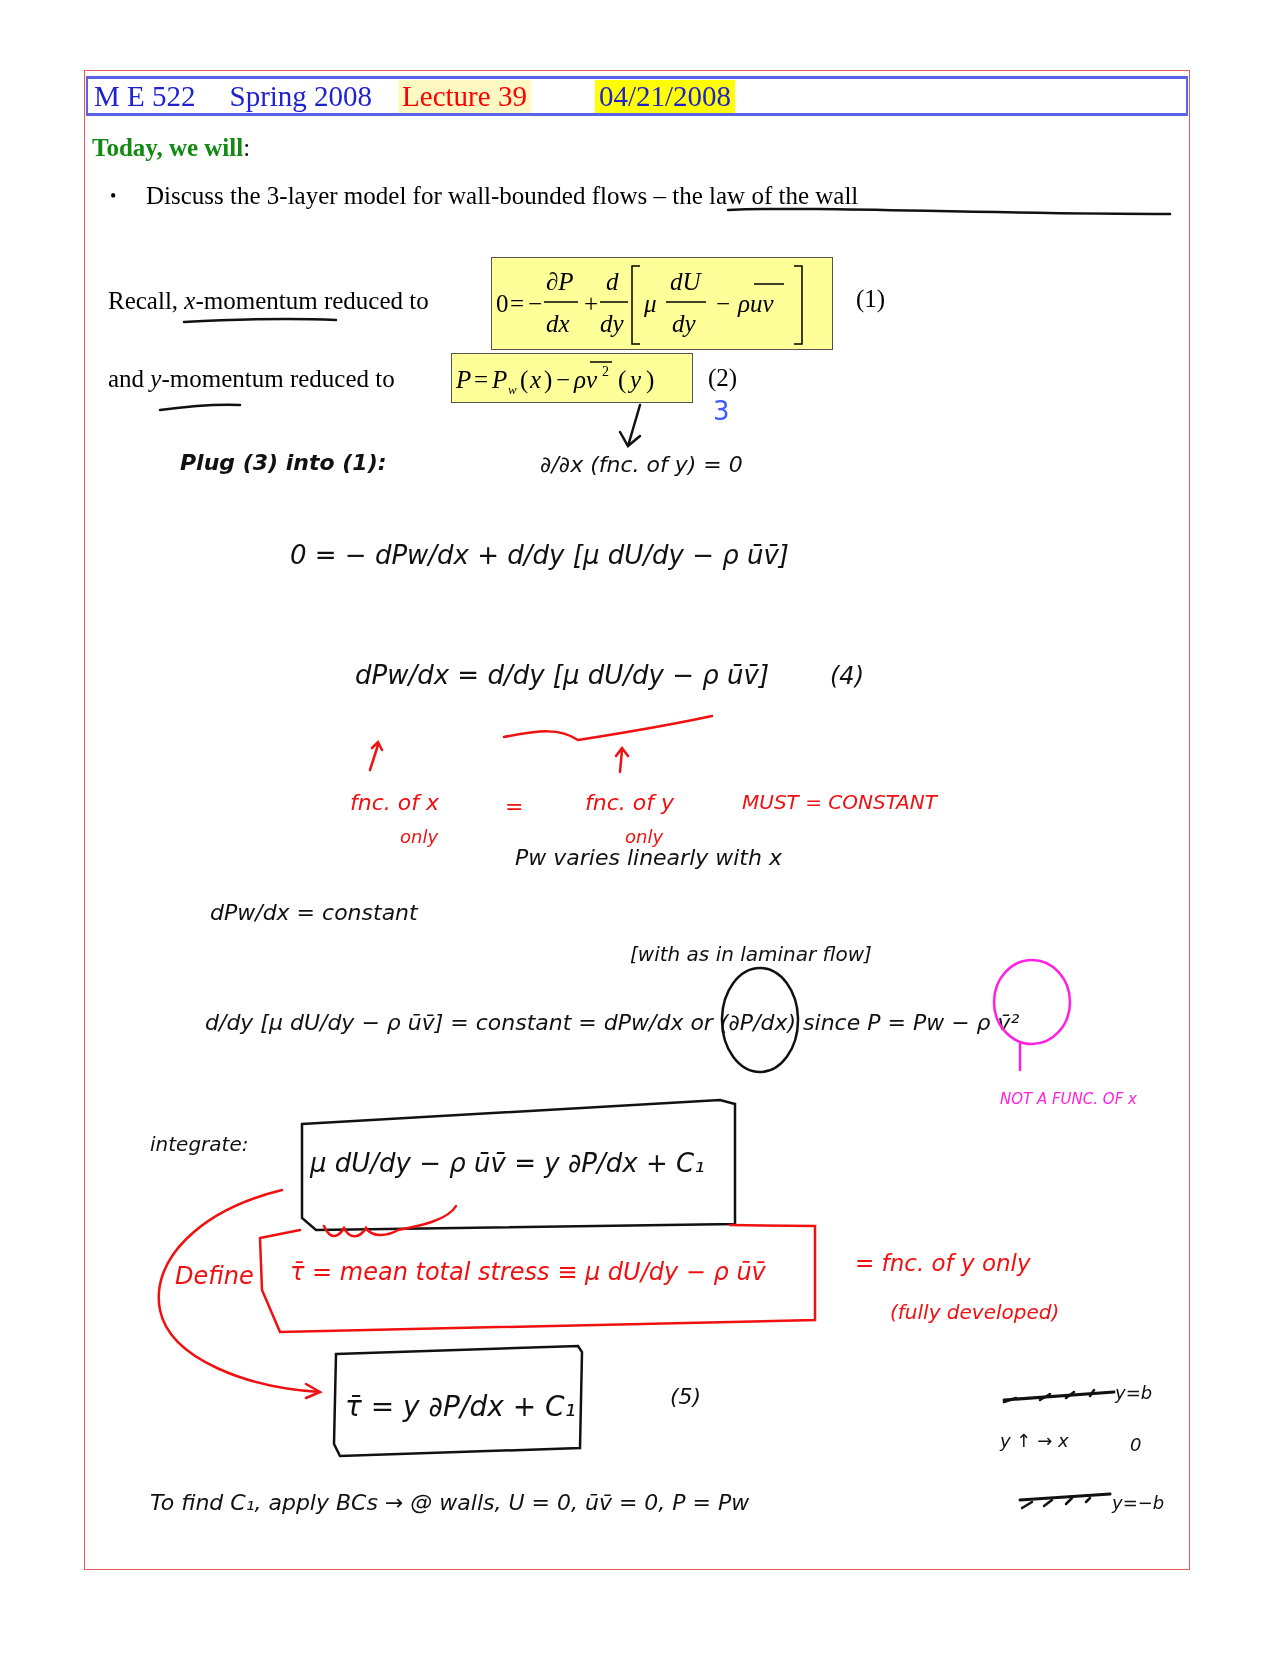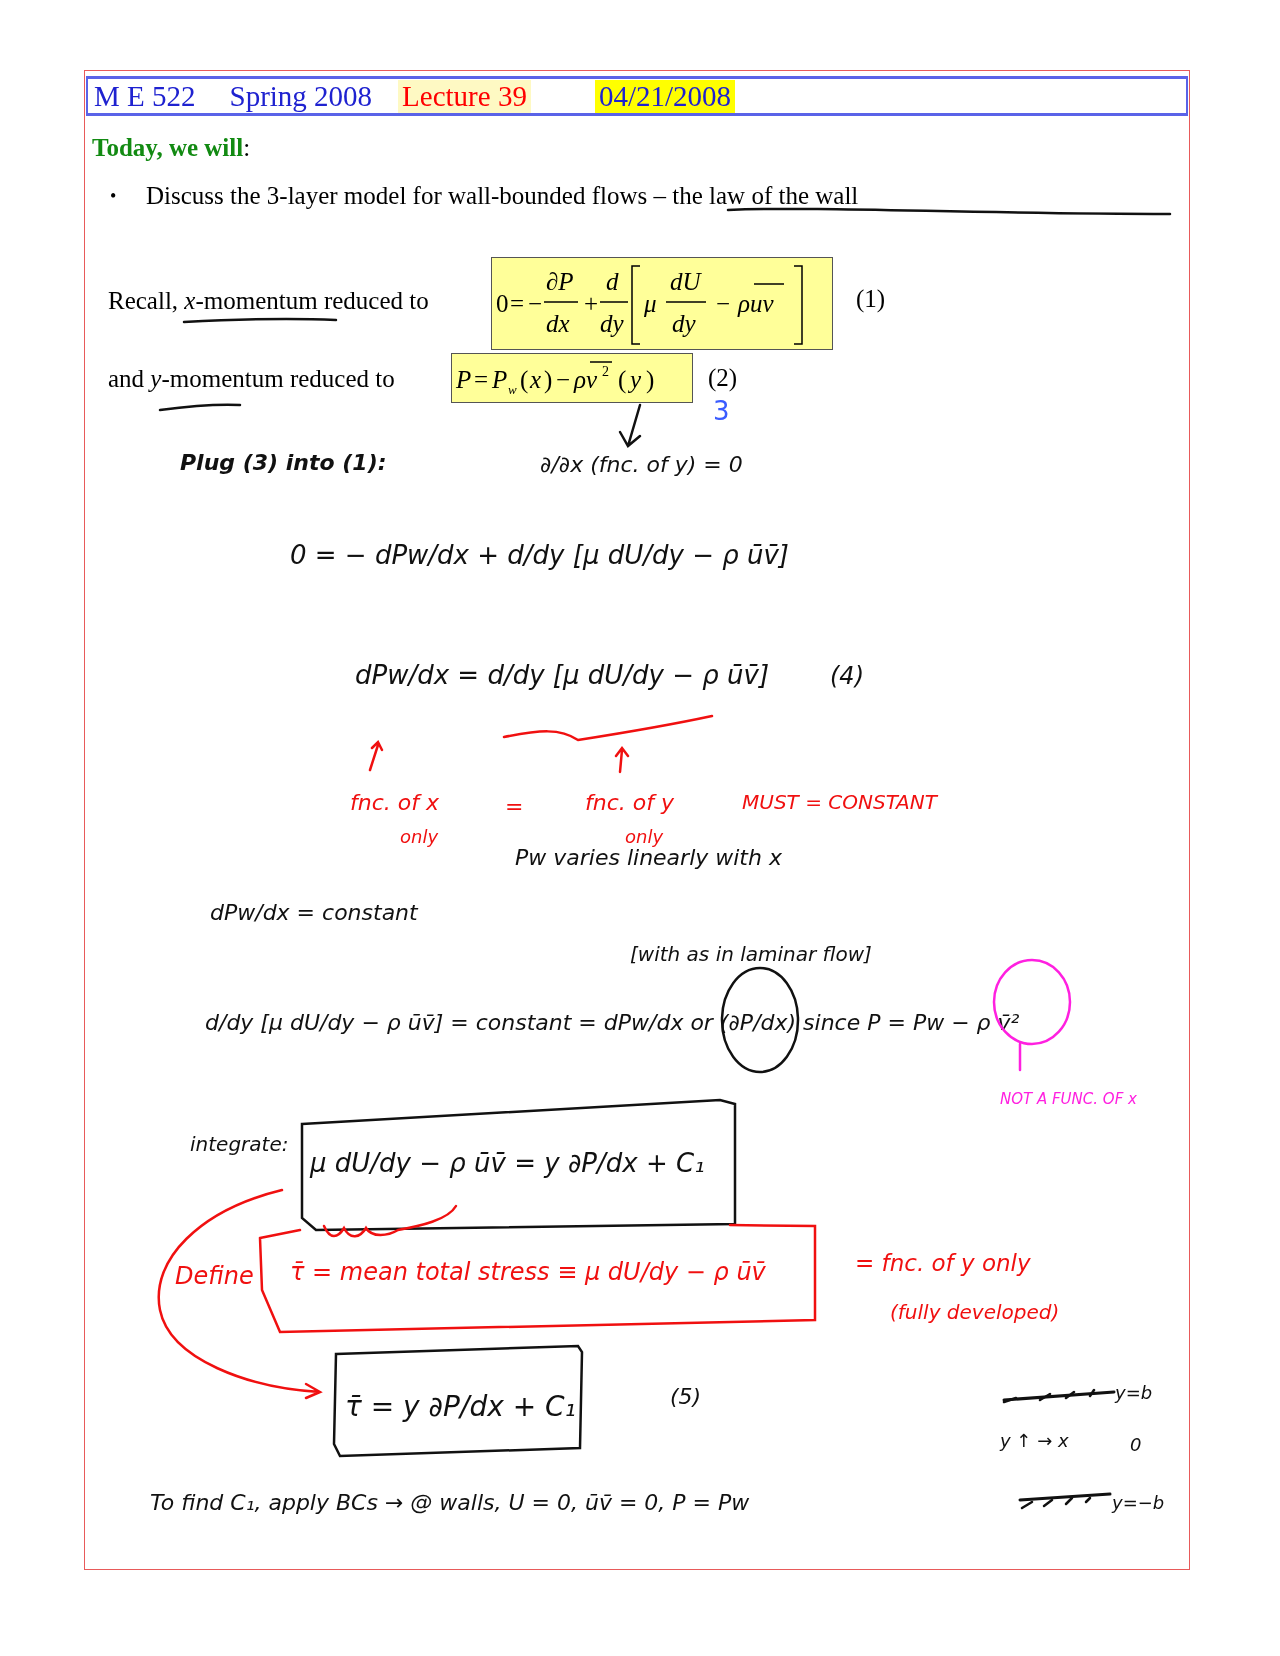--- a/index.html
+++ b/index.html
@@ -124,21 +124,21 @@
 <div class="hand red" style="left:585px; top:790px; font-size:22px;">fnc. of y</div>
 <div class="hand red" style="left:625px; top:826px; font-size:18px;">only</div>
 <div class="hand red" style="left:742px; top:790px; font-size:20px;">MUST = CONSTANT</div>
 
 <div class="hand ink" style="left:210px; top:880px; font-size:22px;margin-top:20px;">dPw/dx = constant</div>
 <div class="hand ink" style="left:515px; top:845px; font-size:22px;">Pw varies linearly with x</div>
 <div class="hand ink" style="left:630px; top:942px; font-size:20px;">[with as in laminar flow]</div>
 <div class="hand ink" style="left:205px; top:1010px; font-size:22px;">d/dy [μ dU/dy − ρ ūv̄] = constant = dPw/dx or (∂P/dx) since P = Pw − ρ v̄²</div>
 <div class="hand mag" style="left:1000px; top:1090px; font-size:15px;">NOT A FUNC. OF x</div>
 
-<div class="hand ink" style="left:150px; top:1132px; font-size:20px;margin-left:40px;">integrate:</div>
+<div class="hand ink" style="left:150px; top:1132px; font-size:20px;">integrate:</div>
 <div class="hand ink" style="left:310px; top:1148px; font-size:26px;">μ dU/dy − ρ ūv̄ = y ∂P/dx + C₁</div>
 
 <div class="hand red" style="left:175px; top:1262px; font-size:24px;">Define</div>
 <div class="hand red" style="left:290px; top:1258px; font-size:24px;">τ̄ = mean total stress ≡ μ dU/dy − ρ ūv̄</div>
 <div class="hand red" style="left:855px; top:1250px; font-size:23px;">= fnc. of y only</div>
 <div class="hand red" style="left:890px; top:1300px; font-size:20px;">(fully developed)</div>
 
 <div class="hand ink" style="left:345px; top:1390px; font-size:28px;">τ̄ = y ∂P/dx + C₁</div>
 <div class="hand ink" style="left:670px; top:1384px; font-size:22px;">(5)</div>
 

